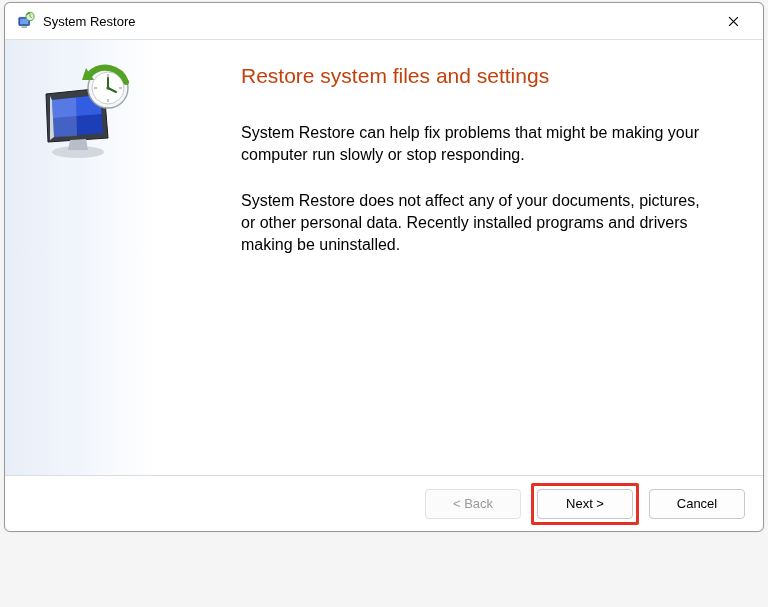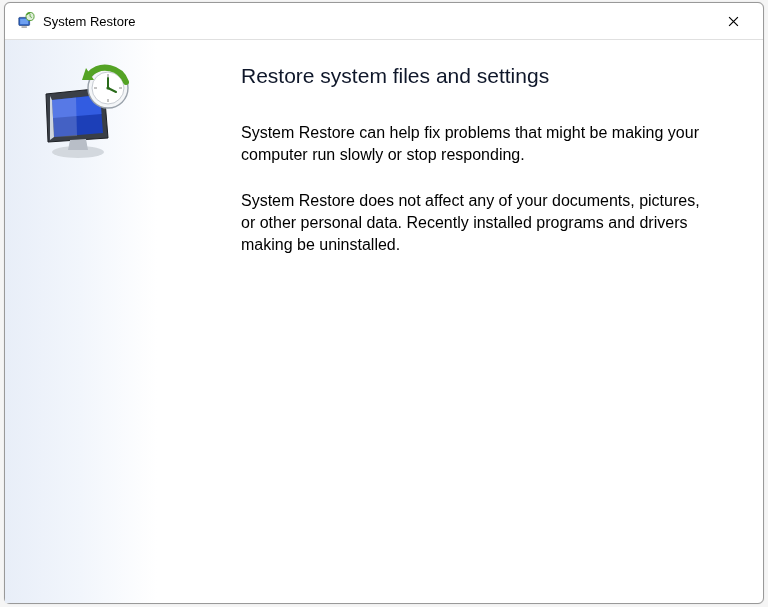--- a/index.html
+++ b/index.html
@@ -5,21 +5,21 @@
     * { box-sizing: border-box; margin: 0; padding: 0; }
     body {
       font-family: 'Segoe UI', Tahoma, sans-serif;
       background: #f5f5f5;
       width: 768px;
       height: 607px;
       overflow: hidden;
     }
     .window {
       width: 760px;
-      height: 602px;
+      height: 530px;
       margin: 2px auto;
       background: #fff;
       border: 1px solid #999;
       border-radius: 6px;
       display: flex;
       flex-direction: column;
       box-shadow: 0 0 1px rgba(0,0,0,0.2);
     }
     .titlebar {
       height: 36px;
@@ -62,21 +62,21 @@
     }
     .restore-graphic { width: 110px; height: 100px; }
     .content {
       flex: 1;
       padding: 24px 52px 12px 84px;
       color: #000;
     }
     .content h1 {
       font-size: 21px;
       font-weight: 400;
-      color: #0f172a;
+      color: #c2410c;
       margin-bottom: 34px;
     }
     .content p {
       font-size: 16px;
       line-height: 1.38;
       margin-bottom: 24px;
       color: #000;
       max-width: 470px;
     }
     .footer {
@@ -172,14 +172,21 @@
       </span>
     </div>
 
     <div class="content">
       <h1>Restore system files and settings</h1>
       <p>System Restore can help fix problems that might be making your computer run slowly or stop responding.</p>
       <p>System Restore does not affect any of your documents, pictures, or other personal data. Recently installed programs and drivers making be uninstalled.</p>
     </div>
   </div>
 
+  <div class="footer">
+    <button class="btn" disabled="">&lt; Back</button>
+    <span class="highlight-box">
+      <button class="btn">Next &gt;</button>
+    </span>
+    <button class="btn">Cancel</button>
+  </div>
 
 </div>
 
 </body></html>

